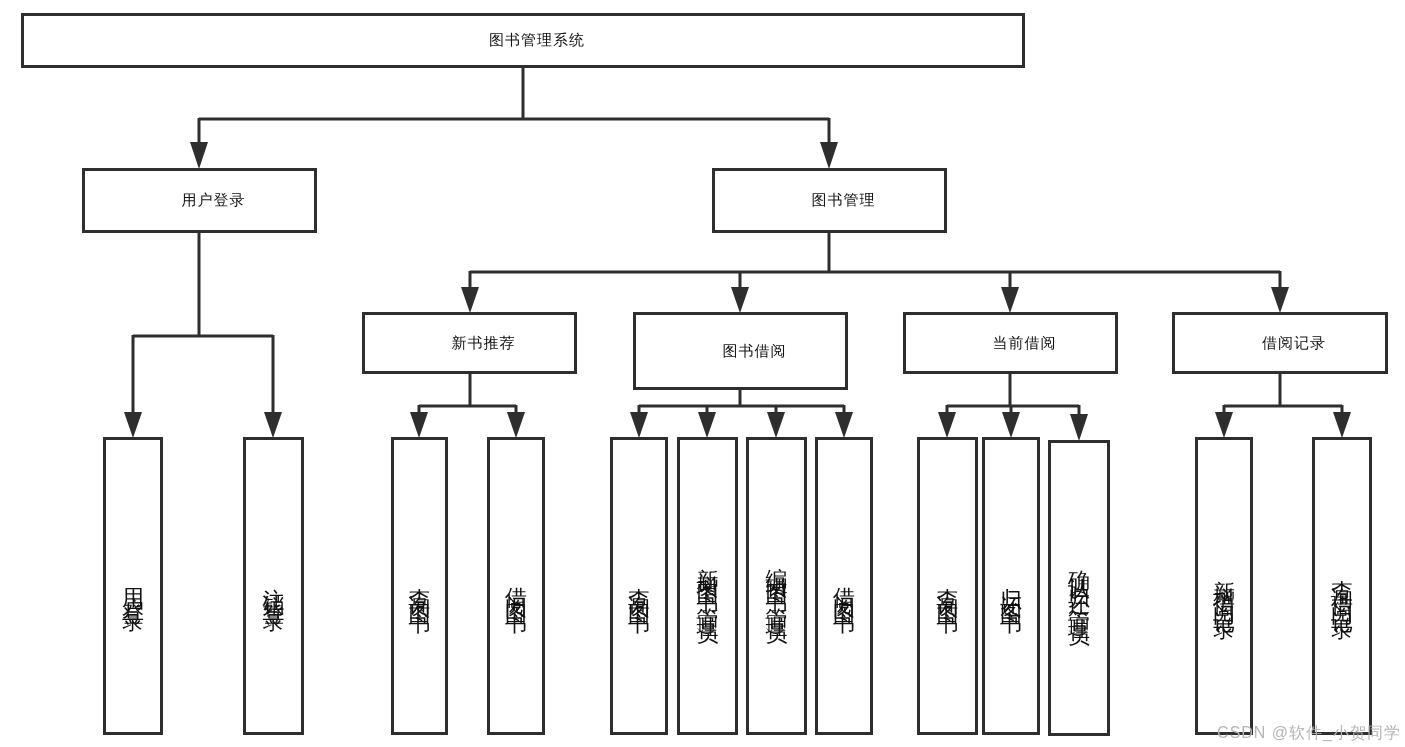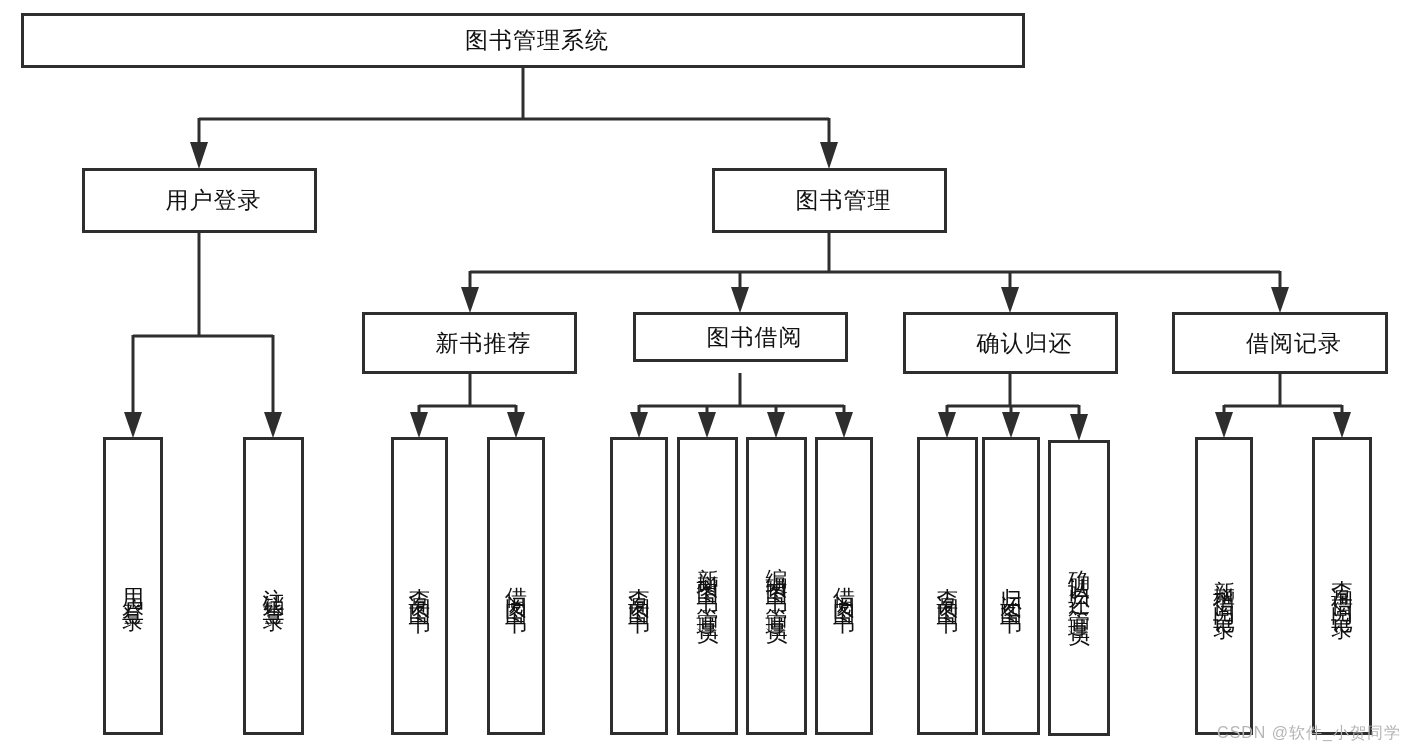--- a/index.html
+++ b/index.html
@@ -16,21 +16,21 @@
     box-sizing:border-box;
     border:3px solid #2e2e2e;
     background:#ffffff;
     color:#111111;
     display:flex;
     align-items:center;
     justify-content:center;
     text-align:center;
     z-index:2;
   }
-  .h{font-size:23px;letter-spacing:1px;white-space:nowrap;padding-left:28px;}
+  .h{font-size:15px;letter-spacing:1px;white-space:nowrap;padding-left:28px;}
   .v{
     font-size:22px;
     writing-mode:vertical-rl;
     text-orientation:upright;
     letter-spacing:8px;
     line-height:1;
   }
   #watermark{
     position:absolute;
     right:4px;bottom:3px;
@@ -114,22 +114,22 @@
       <polygon points="1342,438 1333,412 1351,412"></polygon>
     </g>
   </svg>
 
   <div class="box h" style="left:21px;top:13px;width:1004px;height:55px">图书管理系统</div>
 
   <div class="box h" style="left:82px;top:168px;width:235px;height:65px">用户登录</div>
   <div class="box h" style="left:712px;top:168px;width:235px;height:65px">图书管理</div>
 
   <div class="box h" style="left:362px;top:312px;width:215px;height:62px">新书推荐</div>
-  <div class="box h" style="left:633px;top:312px;width:215px;height:50px">图书借阅</div>
-  <div class="box h" style="left:903px;top:312px;width:215px;height:62px">确认归还</div>
+  <div class="box h" style="left:633px;top:312px;width:215px;height:78px">图书借阅</div>
+  <div class="box h" style="left:903px;top:312px;width:215px;height:62px">当前借阅</div>
   <div class="box h" style="left:1172px;top:312px;width:216px;height:62px">借阅记录</div>
 
   <div class="box v" style="left:103px;top:437px;width:60px;height:298px">用户登录</div>
   <div class="box v" style="left:243px;top:437px;width:61px;height:298px">注销登录</div>
 
   <div class="box v" style="left:391px;top:437px;width:57px;height:298px">查询图书</div>
   <div class="box v" style="left:487px;top:437px;width:58px;height:298px">借阅图书</div>
 
   <div class="box v" style="left:610px;top:437px;width:58px;height:298px">查询图书</div>
   <div class="box v" style="left:677px;top:437px;width:61px;height:298px">新增图书（管理员）</div>

